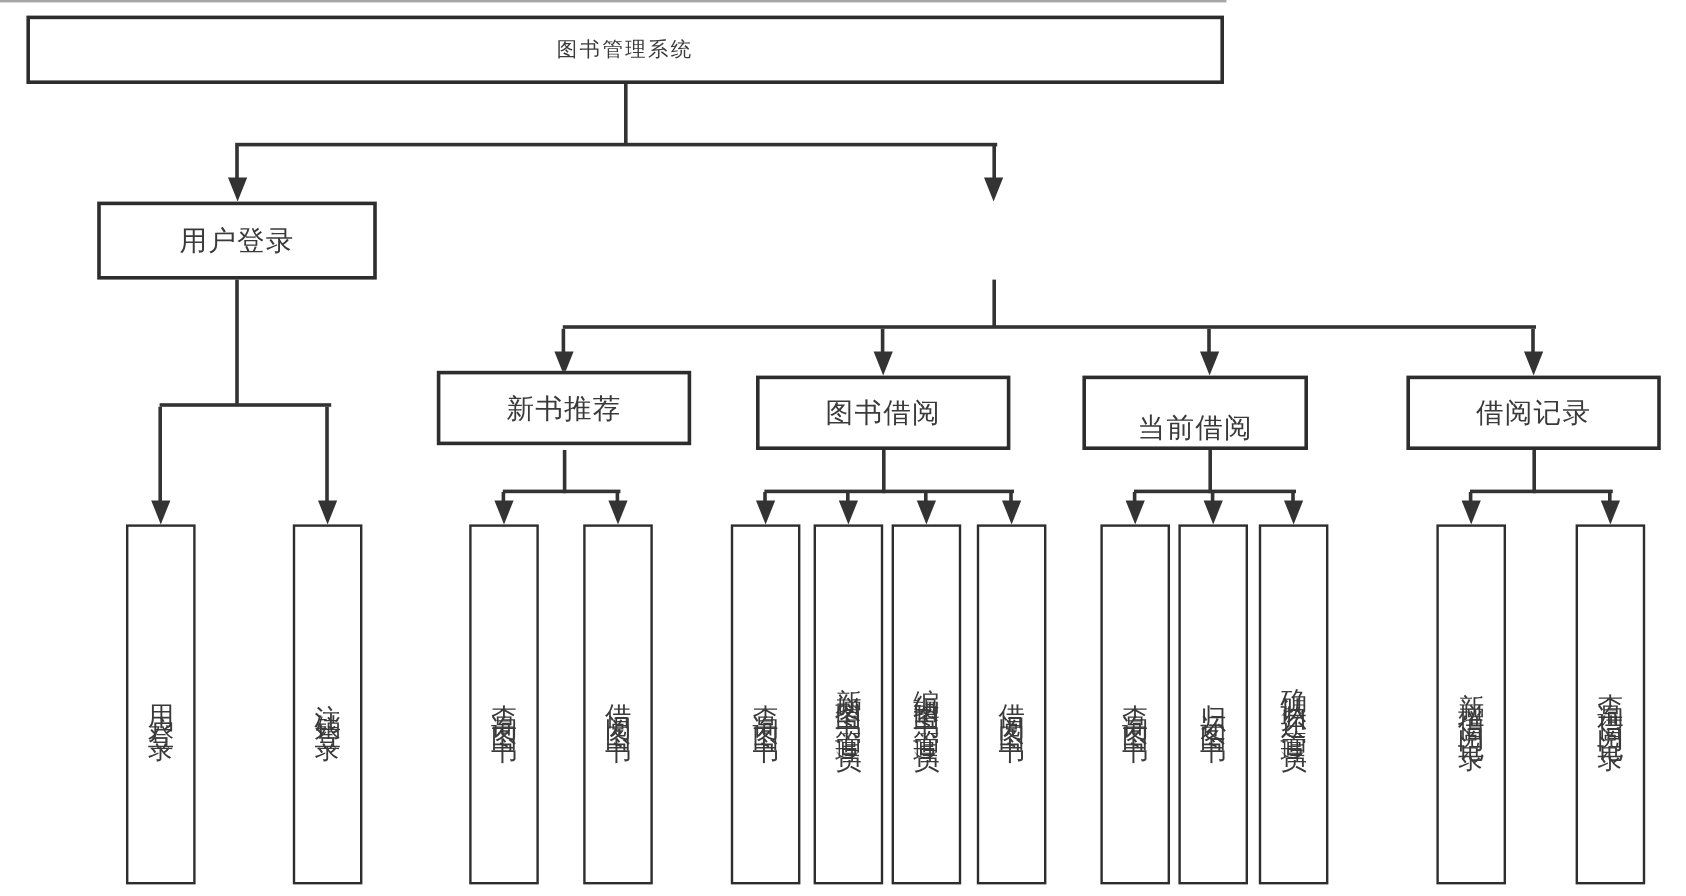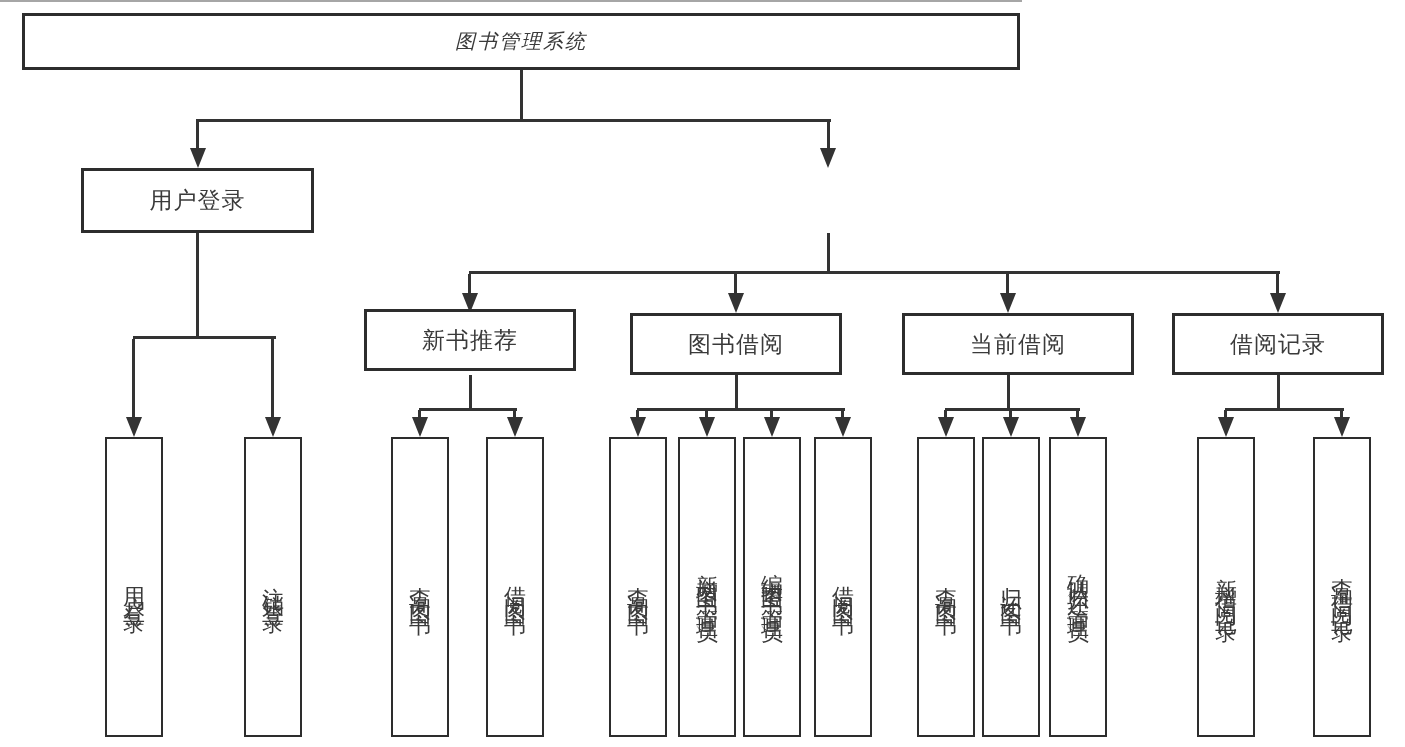--- a/index.html
+++ b/index.html
@@ -6,21 +6,21 @@
   .stage{
     position:relative;width:1405px;height:747px;background:#ffffff;overflow:hidden;
     font-family:"Liberation Sans","DejaVu Sans",sans-serif;
   }
   .top-edge{position:absolute;left:0;top:0;width:1022px;height:2px;background:#a6a6a6;}
   .box{
     position:absolute;background:#ffffff;border:3px solid #2d2d2d;box-sizing:border-box;
     display:flex;align-items:center;justify-content:center;
     font-size:23px;color:#3a3a3a;letter-spacing:1px;white-space:nowrap;
   }
-  .root-box{font-size:20px;letter-spacing:2px;font-style:italic;}
+  .root-box{font-size:17px;letter-spacing:2px;}
   .vbox{
     position:absolute;background:#ffffff;border:2.5px solid #2d2d2d;box-sizing:border-box;
     writing-mode:vertical-rl;text-orientation:mixed;
     display:flex;align-items:center;justify-content:center;
     font-size:22px;letter-spacing:9px;line-height:1.1;color:#3a3a3a;
   }
   .h{position:absolute;height:3px;background:#333333;}
   .v{position:absolute;width:3px;background:#333333;}
   .ah{
     position:absolute;width:0;height:0;
@@ -73,21 +73,21 @@
   <div class="ah" style="left:1000px;top:293px;"></div>
   <div class="v" style="left:1276px;top:274px;height:22px;"></div>
   <div class="ah" style="left:1270px;top:293px;"></div>
 
   <div class="box" style="left:364px;top:309px;width:212px;height:62px;">
     <span>新书推荐</span>
   </div>
   <div class="box" style="left:630px;top:313px;width:212px;height:62px;justify-content:center;">
     <span>图书借阅</span>
   </div>
-  <div class="box" style="left:902px;top:313px;width:232px;height:62px;">
+  <div class="box" style="left:902px;top:313px;width:188px;height:62px;align-items:flex-end;">
     <span>当前借阅</span>
   </div>
   <div class="box" style="left:1172px;top:313px;width:212px;height:62px;">
     <span>借阅记录</span>
   </div>
 
   <div class="v" style="left:469px;top:375px;height:36px;"></div>
   <div class="h" style="left:419px;top:408px;width:98px;"></div>
   <div class="v" style="left:418px;top:410px;height:10px;"></div>
   <div class="ah" style="left:412px;top:417px;"></div>

